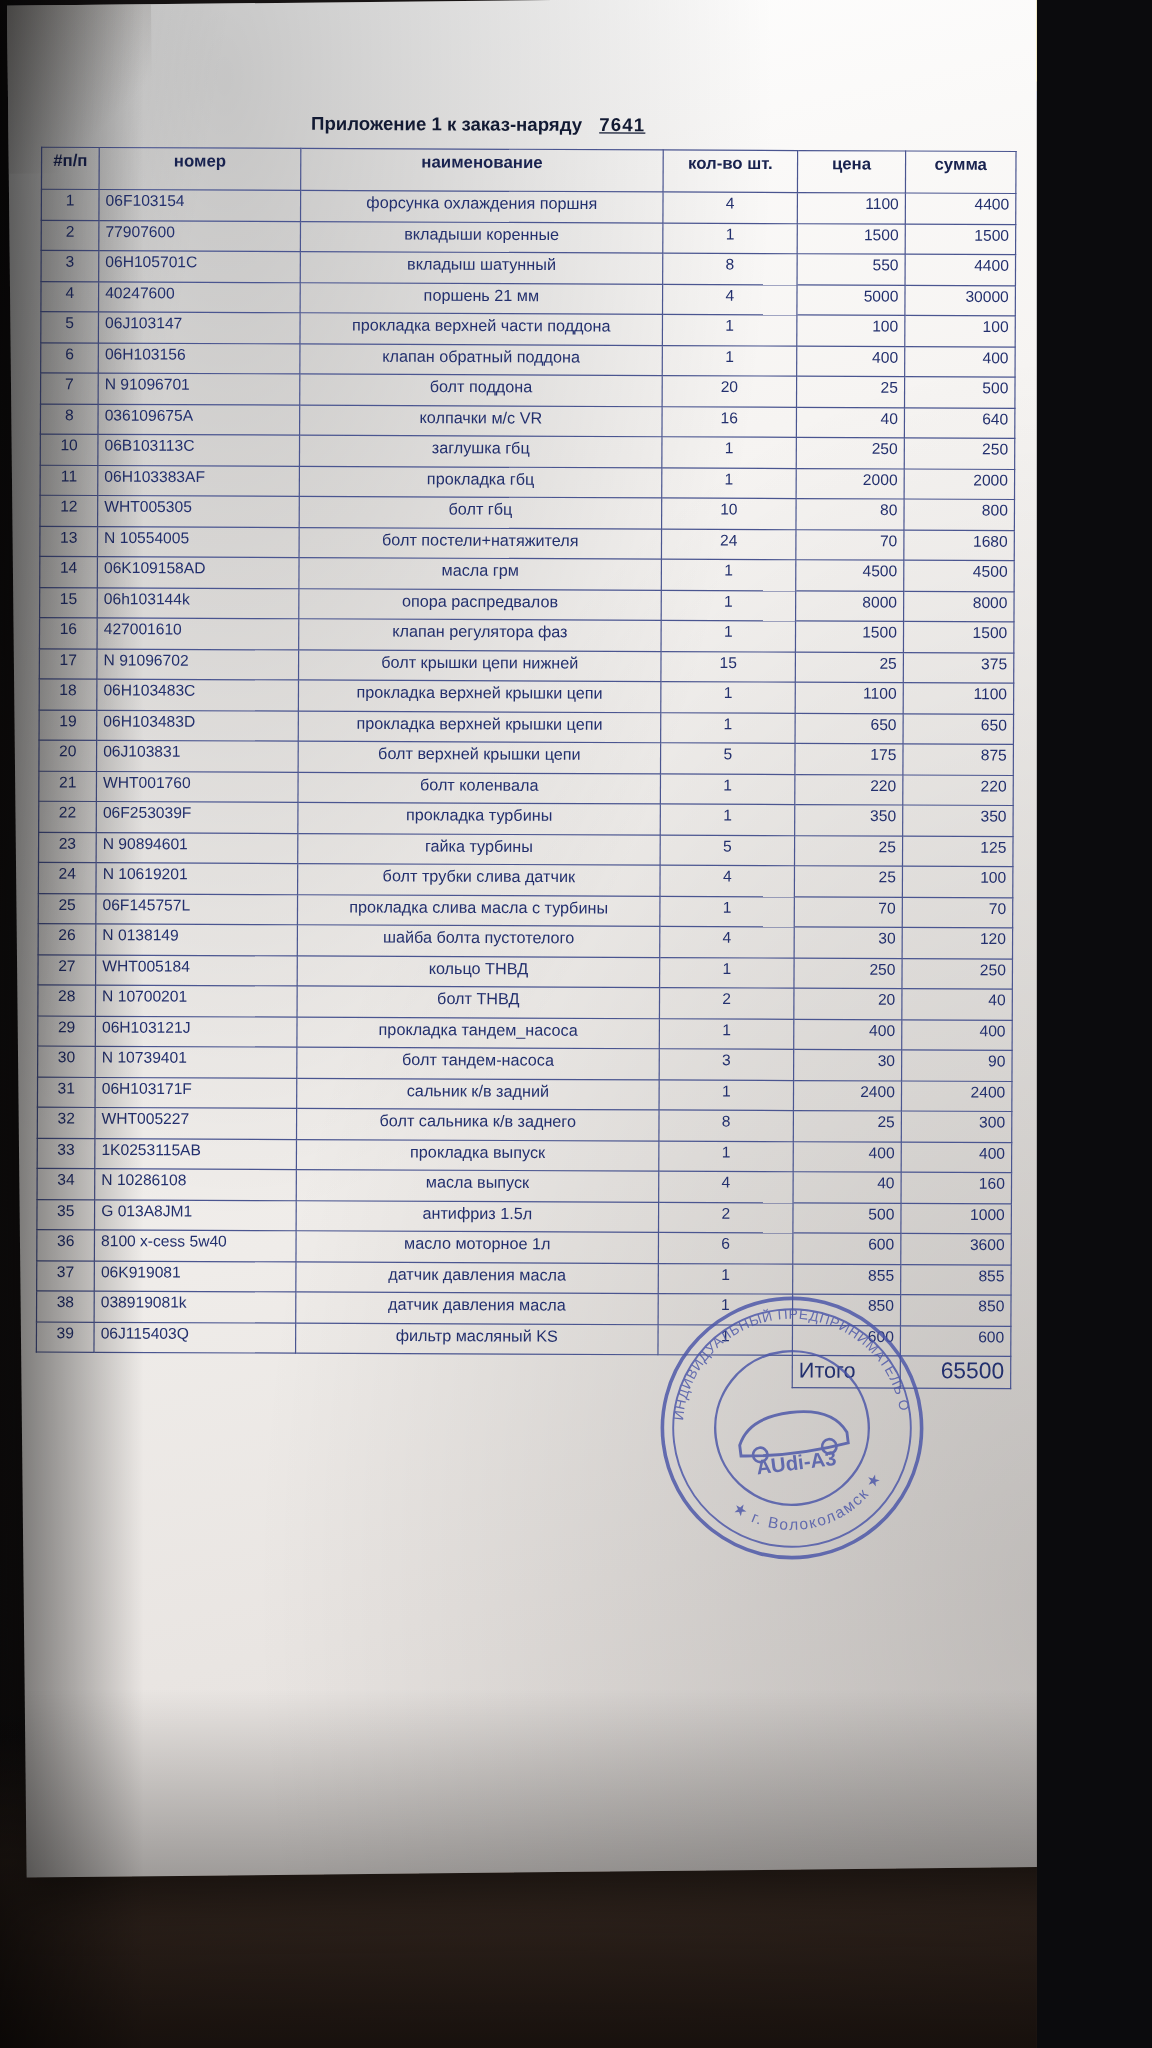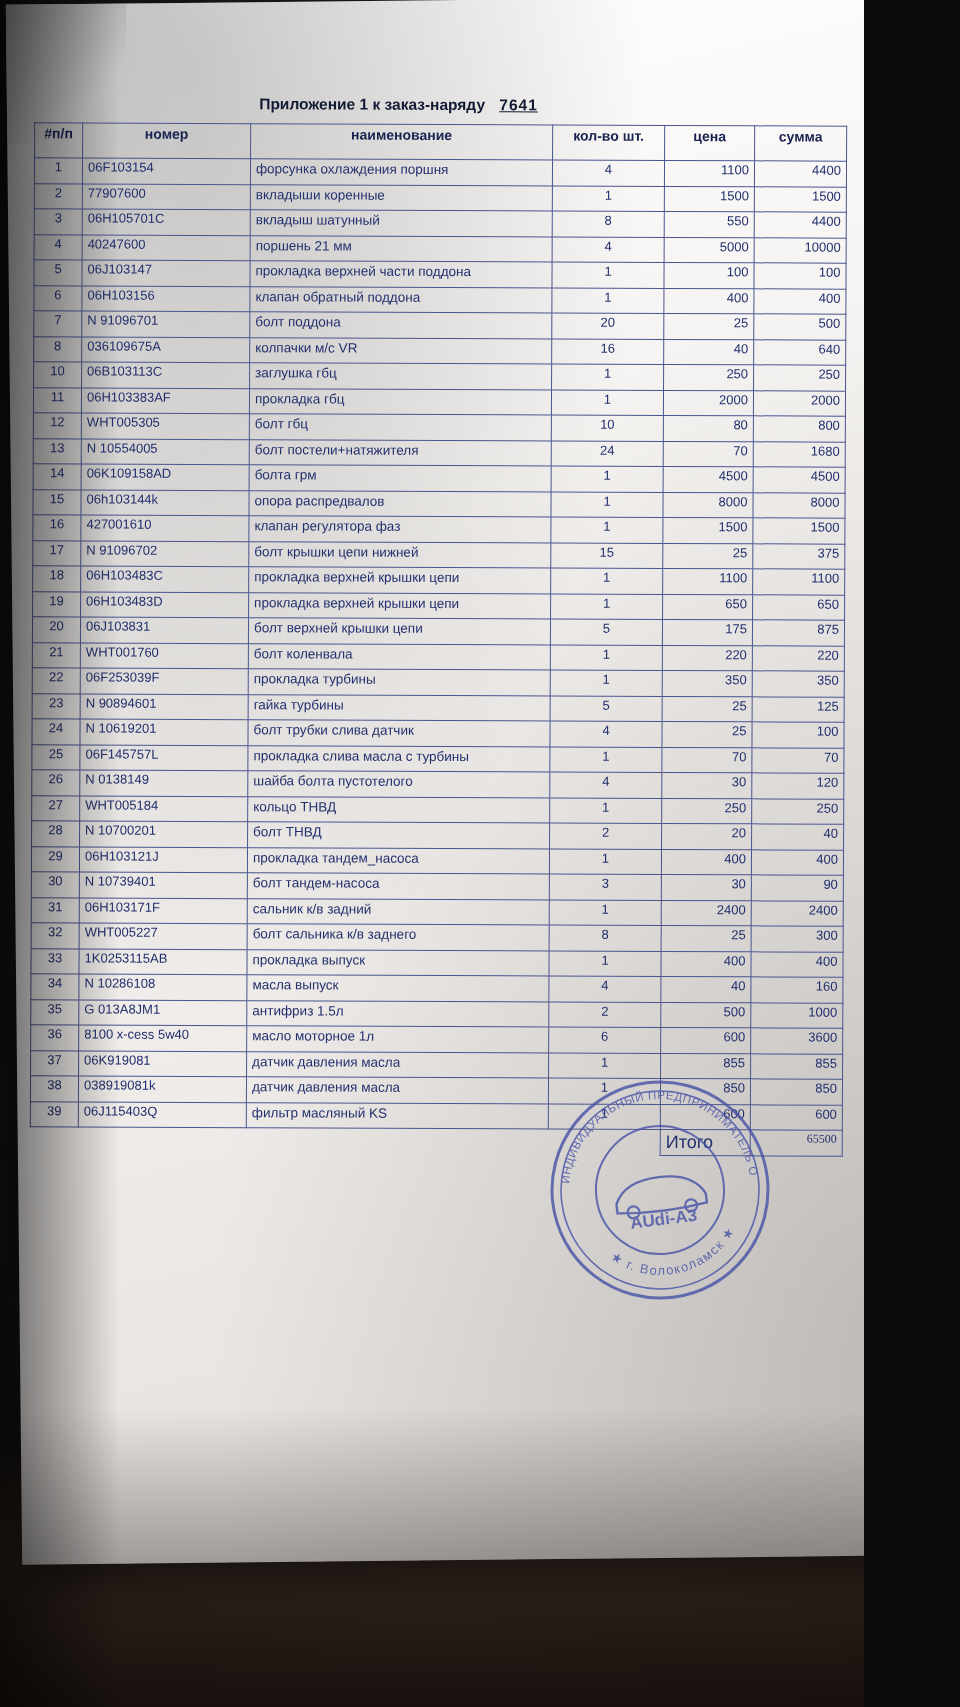--- a/index.html
+++ b/index.html
@@ -125,33 +125,33 @@
   }
   col.c-idx  { width: 48px; }
   col.c-num  { width: 168px; }
   col.c-name { width: 302px; }
   col.c-qty  { width: 112px; }
   col.c-price{ width: 90px; }
   col.c-sum  { width: 92px; }
 
   td.idx   { text-align: center; font-size: 13px; }
   td.num   { text-align: left; padding-left: 7px; }
-  td.name  { text-align: left; padding-left: 8px; font-size: 13.5px; }
+  td.name  { text-align: center; padding-left: 8px; font-size: 13.5px; }
   td.qty   { text-align: center; }
   td.price { text-align: right; padding-right: 7px; }
   td.sum   { text-align: right; padding-right: 7px; }
 
   tr.r { height: 25.5px; }
 
   .total-row td {
     border: 1px solid #4a5590;
   }
   .total-row .blank { border: none; }
   .total-label { text-align: left; padding-left: 6px; font-size: 18px; }
-  .total-value { text-align: right; padding-right: 7px; font-size: 12px; font-family: Liberation Serif, serif; }
+  .total-value { text-align: right; padding-right: 7px; font-size: 19px; }
 
   
   .doc { transform: rotate(0.25deg); }
 
   
   .stamp {
     position: absolute;
     left: 545px; top: 1075px;
     width: 230px; height: 230px;
     transform: rotate(-7deg);
@@ -238,21 +238,21 @@
             <td class="qty">8</td>
             <td class="price">550</td>
             <td class="sum">4400</td>
           </tr>
           <tr class="r">
             <td class="idx">4</td>
             <td class="num">40247600</td>
             <td class="name">поршень 21 мм</td>
             <td class="qty">4</td>
             <td class="price">5000</td>
-            <td class="sum">10000</td>
+            <td class="sum">30000</td>
           </tr>
           <tr class="r">
             <td class="idx">5</td>
             <td class="num">06J103147</td>
             <td class="name">прокладка верхней части поддона</td>
             <td class="qty">1</td>
             <td class="price">100</td>
             <td class="sum">100</td>
           </tr>
           <tr class="r">
@@ -307,21 +307,21 @@
             <td class="idx">13</td>
             <td class="num">N  10554005</td>
             <td class="name">болт постели+натяжителя</td>
             <td class="qty">24</td>
             <td class="price">70</td>
             <td class="sum">1680</td>
           </tr>
           <tr class="r">
             <td class="idx">14</td>
             <td class="num">06K109158AD</td>
-            <td class="name">болта грм</td>
+            <td class="name">масла грм</td>
             <td class="qty">1</td>
             <td class="price">4500</td>
             <td class="sum">4500</td>
           </tr>
           <tr class="r">
             <td class="idx">15</td>
             <td class="num">06h103144k</td>
             <td class="name">опора распредвалов</td>
             <td class="qty">1</td>
             <td class="price">8000</td>

